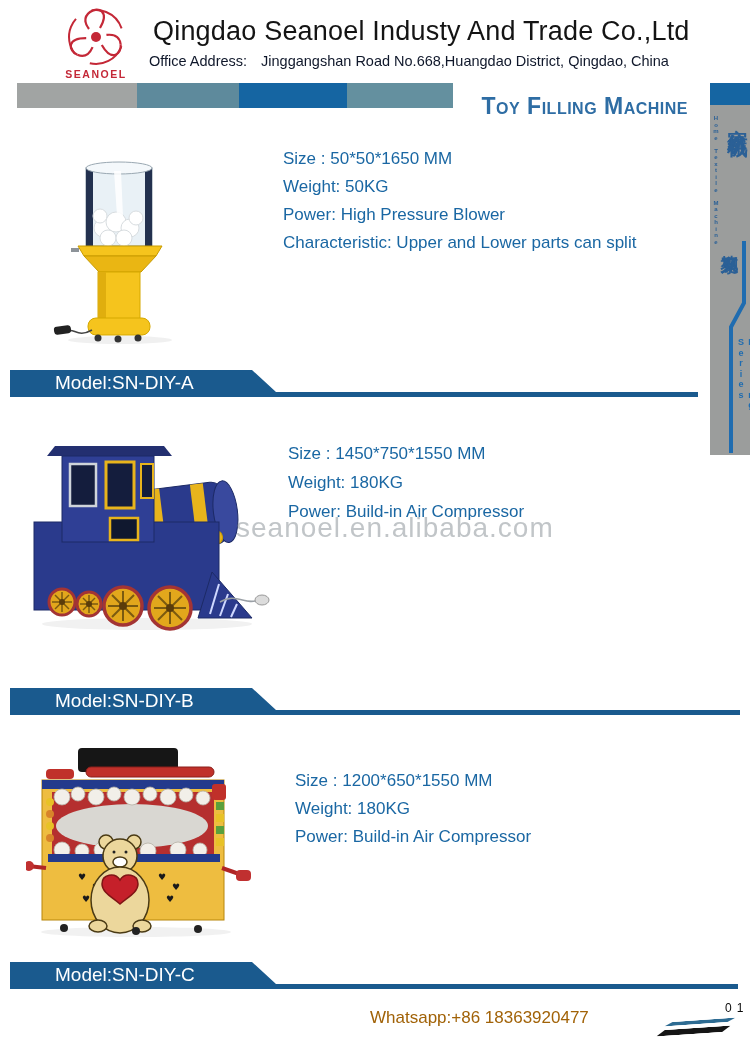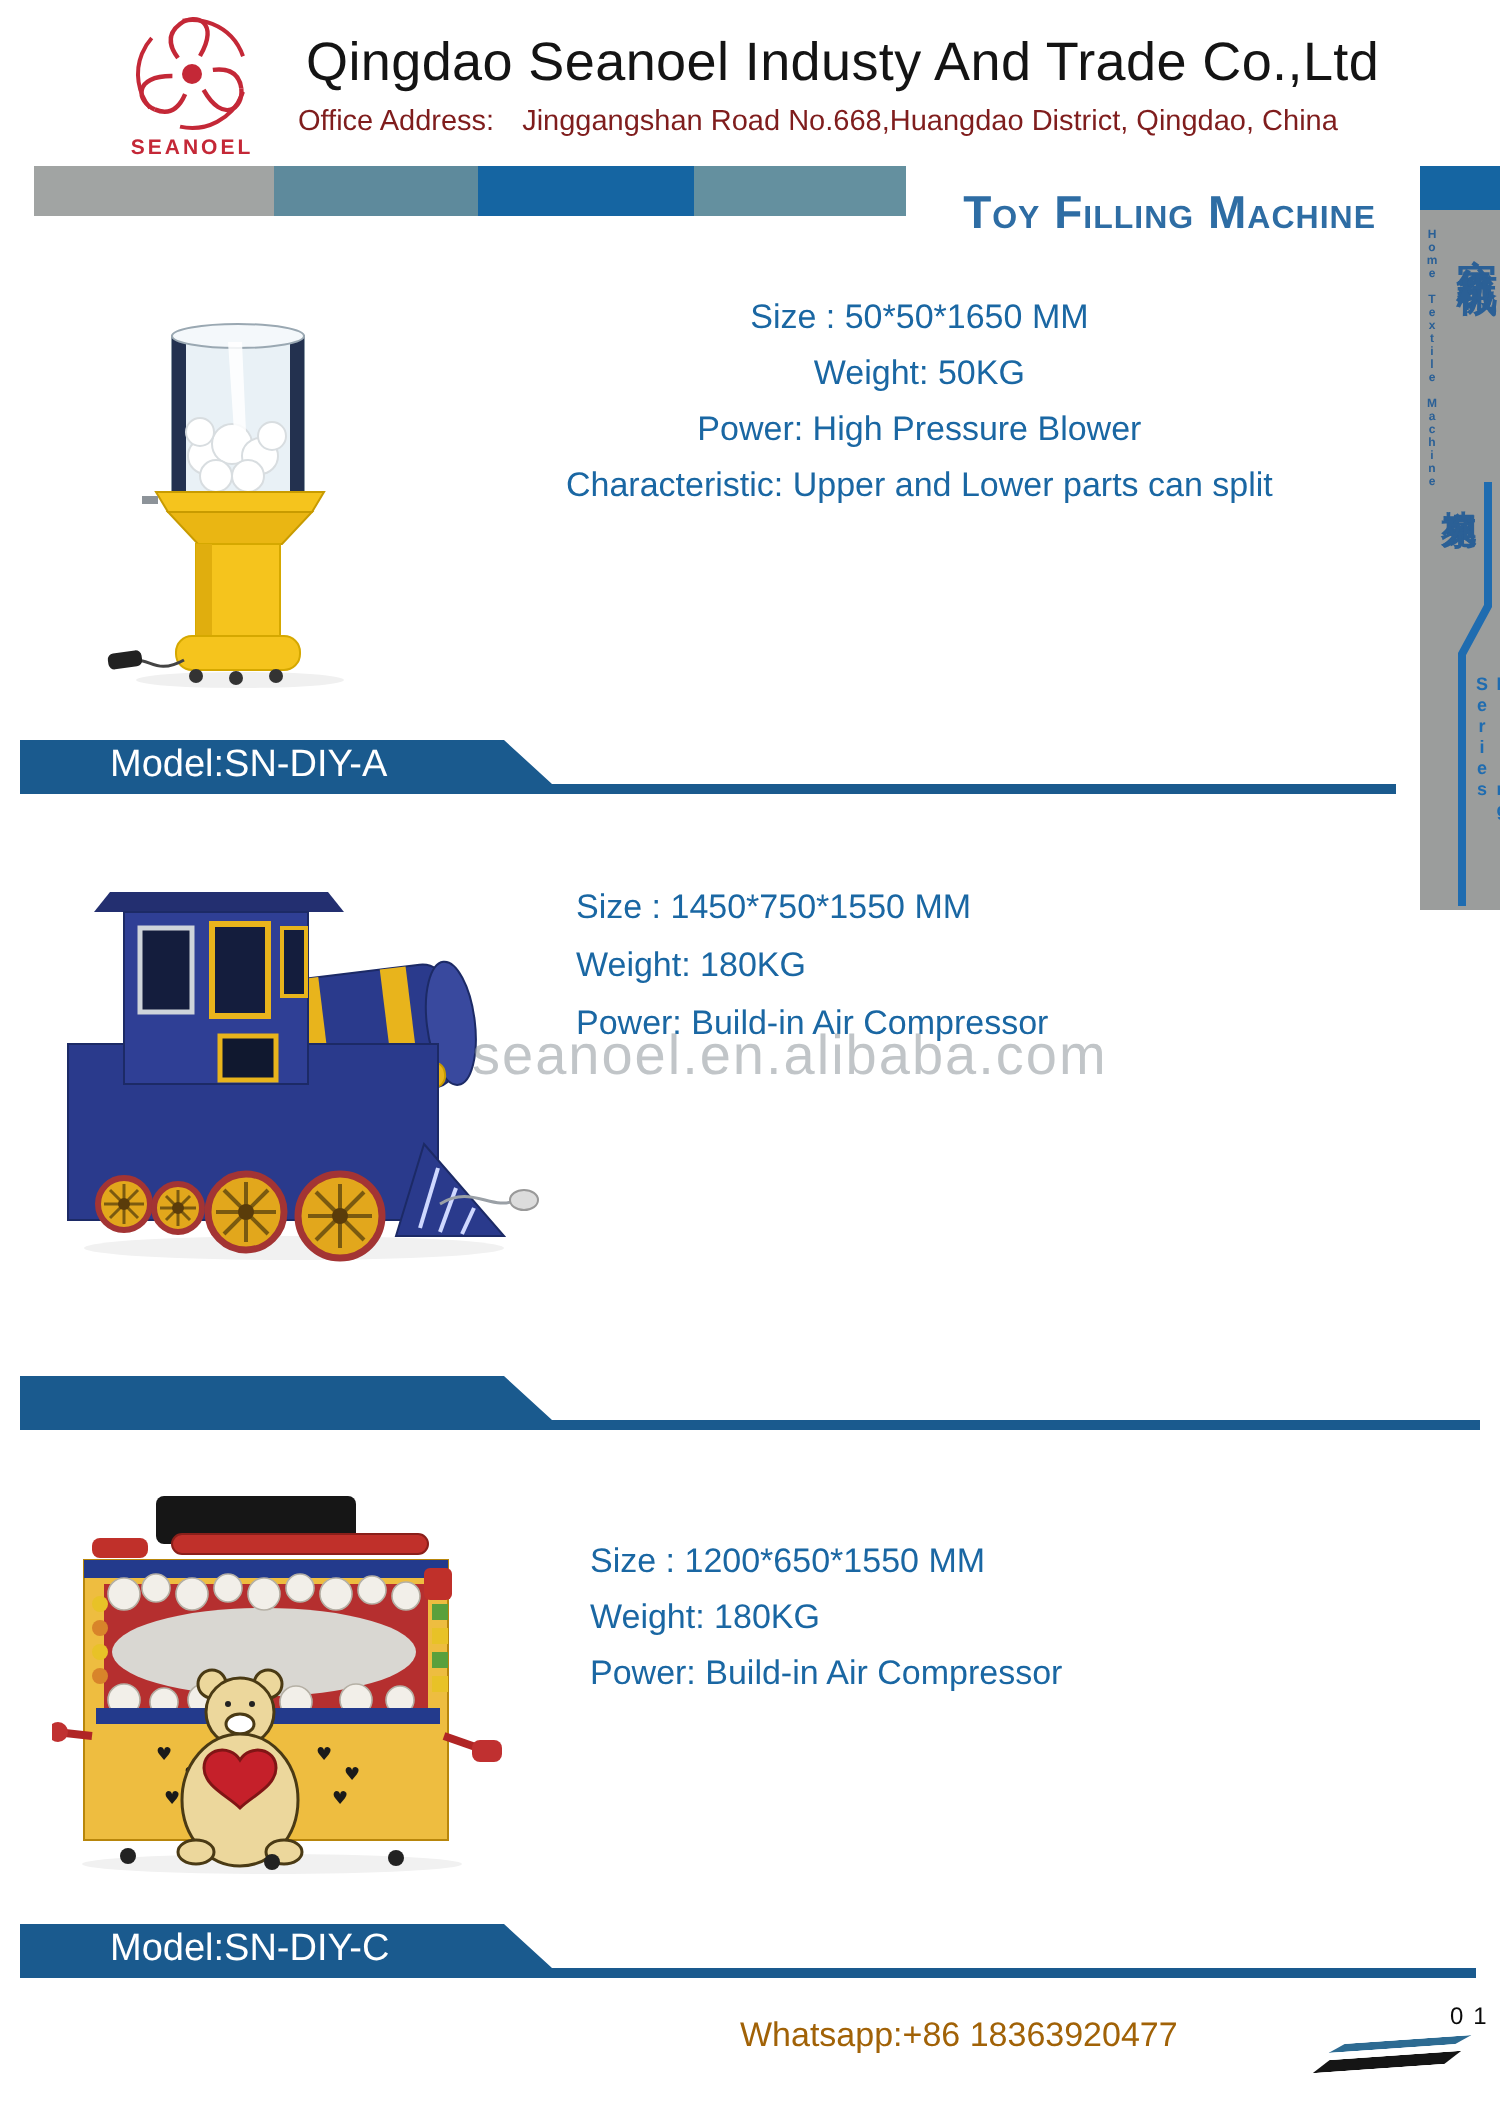--- a/index.html
+++ b/index.html
@@ -6,21 +6,21 @@
   #page{
     position:relative;width:750px;height:1060px;background:#ffffff;overflow:hidden;
     font-family:"Liberation Sans",sans-serif;color:#111;
   }
   
   .logo-wrap{position:absolute;left:56px;top:6px;width:80px;height:78px;}
   .logo-text{position:absolute;left:0;top:62px;width:80px;text-align:center;
     font-size:10.5px;letter-spacing:1.5px;color:#c42837;font-weight:bold;}
   .company-name{position:absolute;left:153px;top:16px;font-size:27px;color:#141414;
     letter-spacing:0.2px;white-space:nowrap;}
-  .office-address{position:absolute;left:149px;top:53px;font-size:14.5px;color:#7f1d1d;
+  .office-address{position:absolute;left:149px;top:53px;font-size:14.5px;color:#0f172a;
     white-space:nowrap;display:flex;gap:14px;}
   
   .decor-bar{position:absolute;left:17px;top:83px;height:25px;display:flex;}
   .decor-bar span{display:block;height:25px;}
   .seg1{width:120px;background:#a1a4a3;}
   .seg2{width:102px;background:#5e8a9c;}
   .seg3{width:108px;background:#1565a2;}
   .seg4{width:106px;background:#64909f;}
   .page-title{position:absolute;right:62px;top:93px;font-size:23px;font-weight:600;
     color:#2e6da4;font-variant:small-caps;letter-spacing:0.5px;white-space:nowrap;}
@@ -38,21 +38,21 @@
     font-size:9px;letter-spacing:0.5px;color:#1f6cb0;font-weight:bold;}
   
   .model-banner{position:absolute;left:10px;width:730px;height:27px;}
   .model-banner svg{position:absolute;left:0;top:0;}
   .model-label{position:absolute;left:45px;top:0;line-height:26px;font-size:19px;color:#ffffff;
     white-space:nowrap;text-align:right;}
   .banner-a{top:370px;} .banner-b{top:688px;} .banner-c{top:962px;}
   
   .specs{position:absolute;color:#1a67a3;font-size:17px;}
   .spec-line{line-height:20px;margin-bottom:8px;white-space:nowrap;}
-  .specs-a{left:283px;top:149px;text-align:center;}
+  .specs-a{left:283px;top:149px;}
   .specs-b{left:288px;top:444px;} .specs-b .spec-line{margin-bottom:9px;}
   .specs-c{left:295px;top:771px;}
   .watermark{position:absolute;left:236px;top:512px;font-size:28px;color:#8f979c;opacity:0.55;
     letter-spacing:1px;white-space:nowrap;}
   
   .prod-img{position:absolute;}
   .img-a{left:46px;top:158px;}
   .img-b{left:22px;top:434px;}
   .img-c{left:26px;top:738px;}
   
@@ -235,20 +235,21 @@
     <div class="spec-line">Size : 1450*750*1550 MM</div>
     <div class="spec-line">Weight: 180KG</div>
     <div class="spec-line">Power: Build-in Air Compressor</div>
   </div>
   <div class="watermark">seanoel.en.alibaba.com</div>
 
   <div class="model-banner banner-b">
     <svg width="730" height="27" viewBox="0 0 730 27" preserveAspectRatio="none">
       <polygon points="0,0 242,0 266,22 730,22 730,27 0,27" fill="#1a5a8e"></polygon>
     </svg>
+    <span class="model-label">Model:SN-DIY-B</span>
   </div>
 
   <svg class="prod-img img-c" width="228" height="202" viewBox="0 0 228 202">
     <ellipse cx="110" cy="194" rx="95" ry="5" fill="#f1f1f1"></ellipse>
 
     <rect x="52" y="10" width="100" height="24" rx="4" fill="#161616"></rect>
     <rect x="60" y="29" width="128" height="10" rx="5" fill="#c0302a" stroke="#8a1f1a"></rect>
     <rect x="20" y="31" width="28" height="10" rx="4" fill="#c0302a"></rect>
 
     <rect x="16" y="42" width="182" height="140" fill="#eebd40" stroke="#b8860b"></rect>

